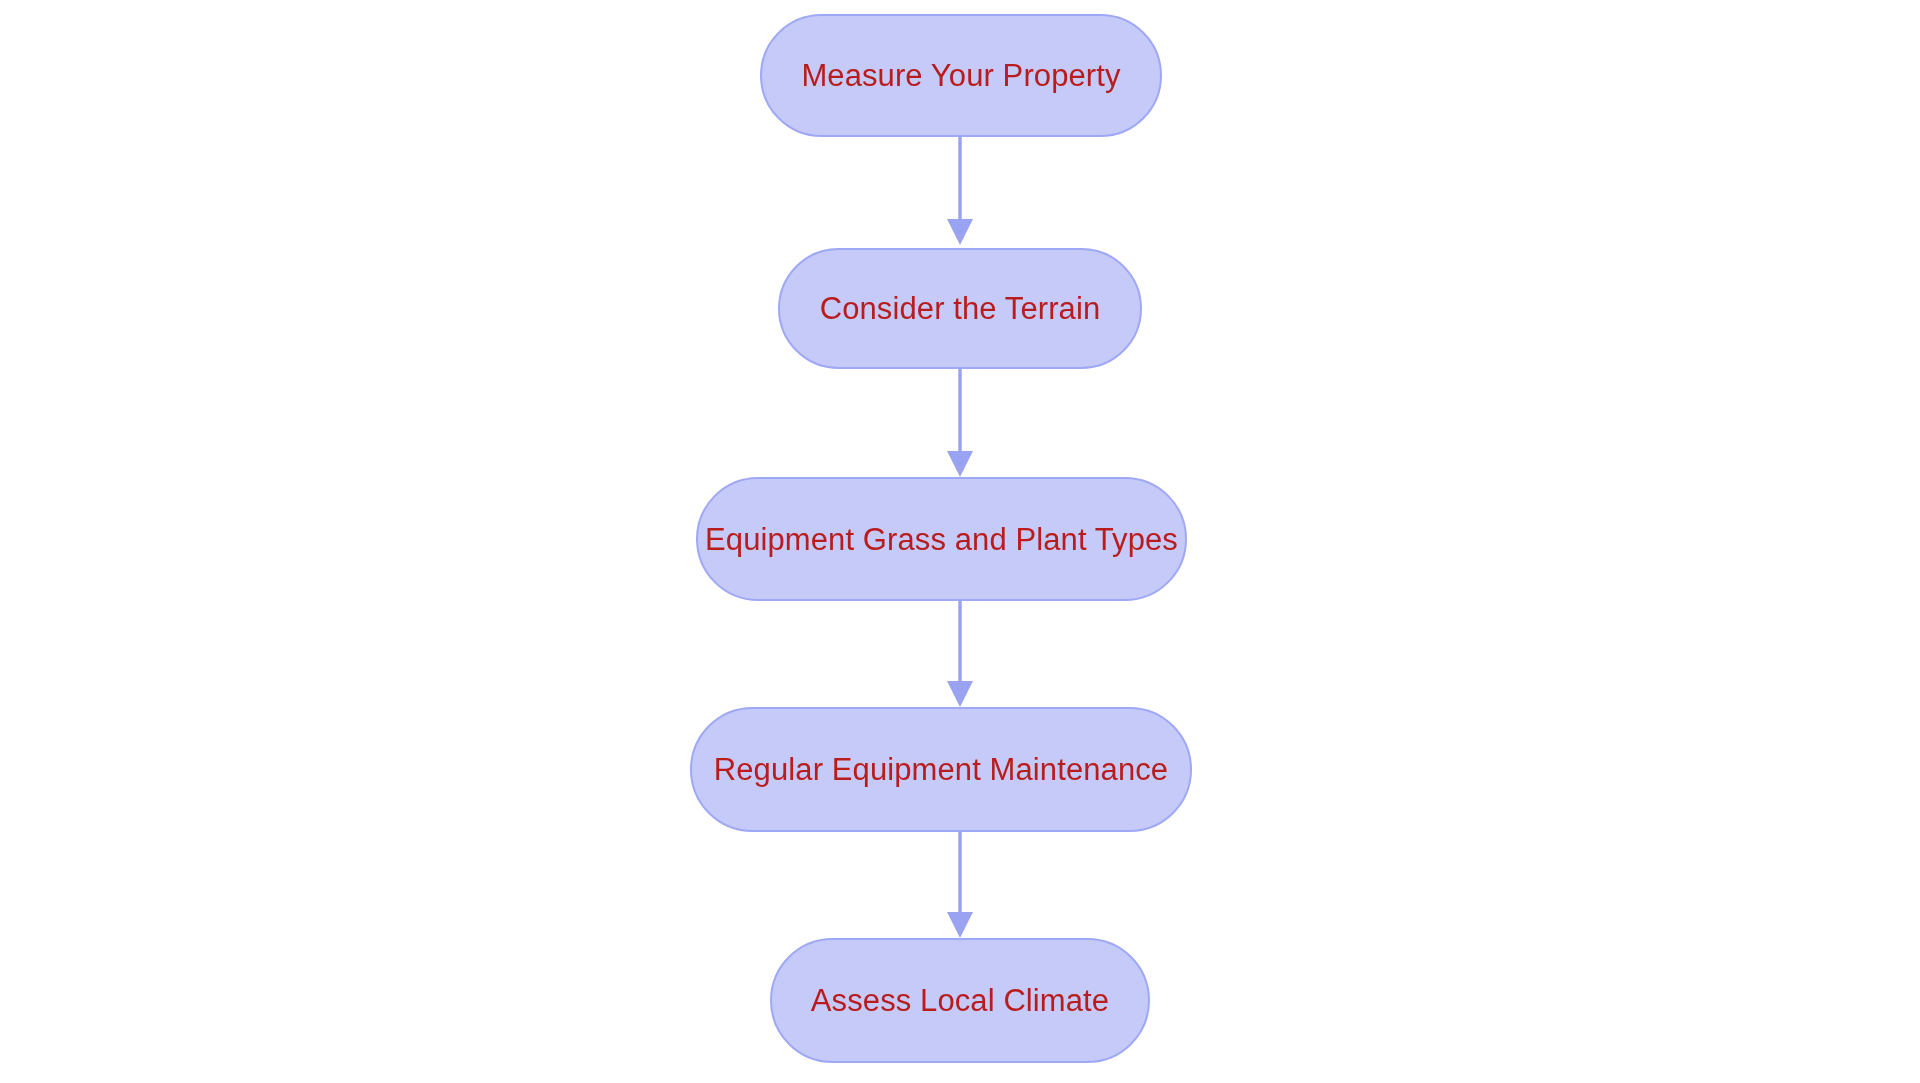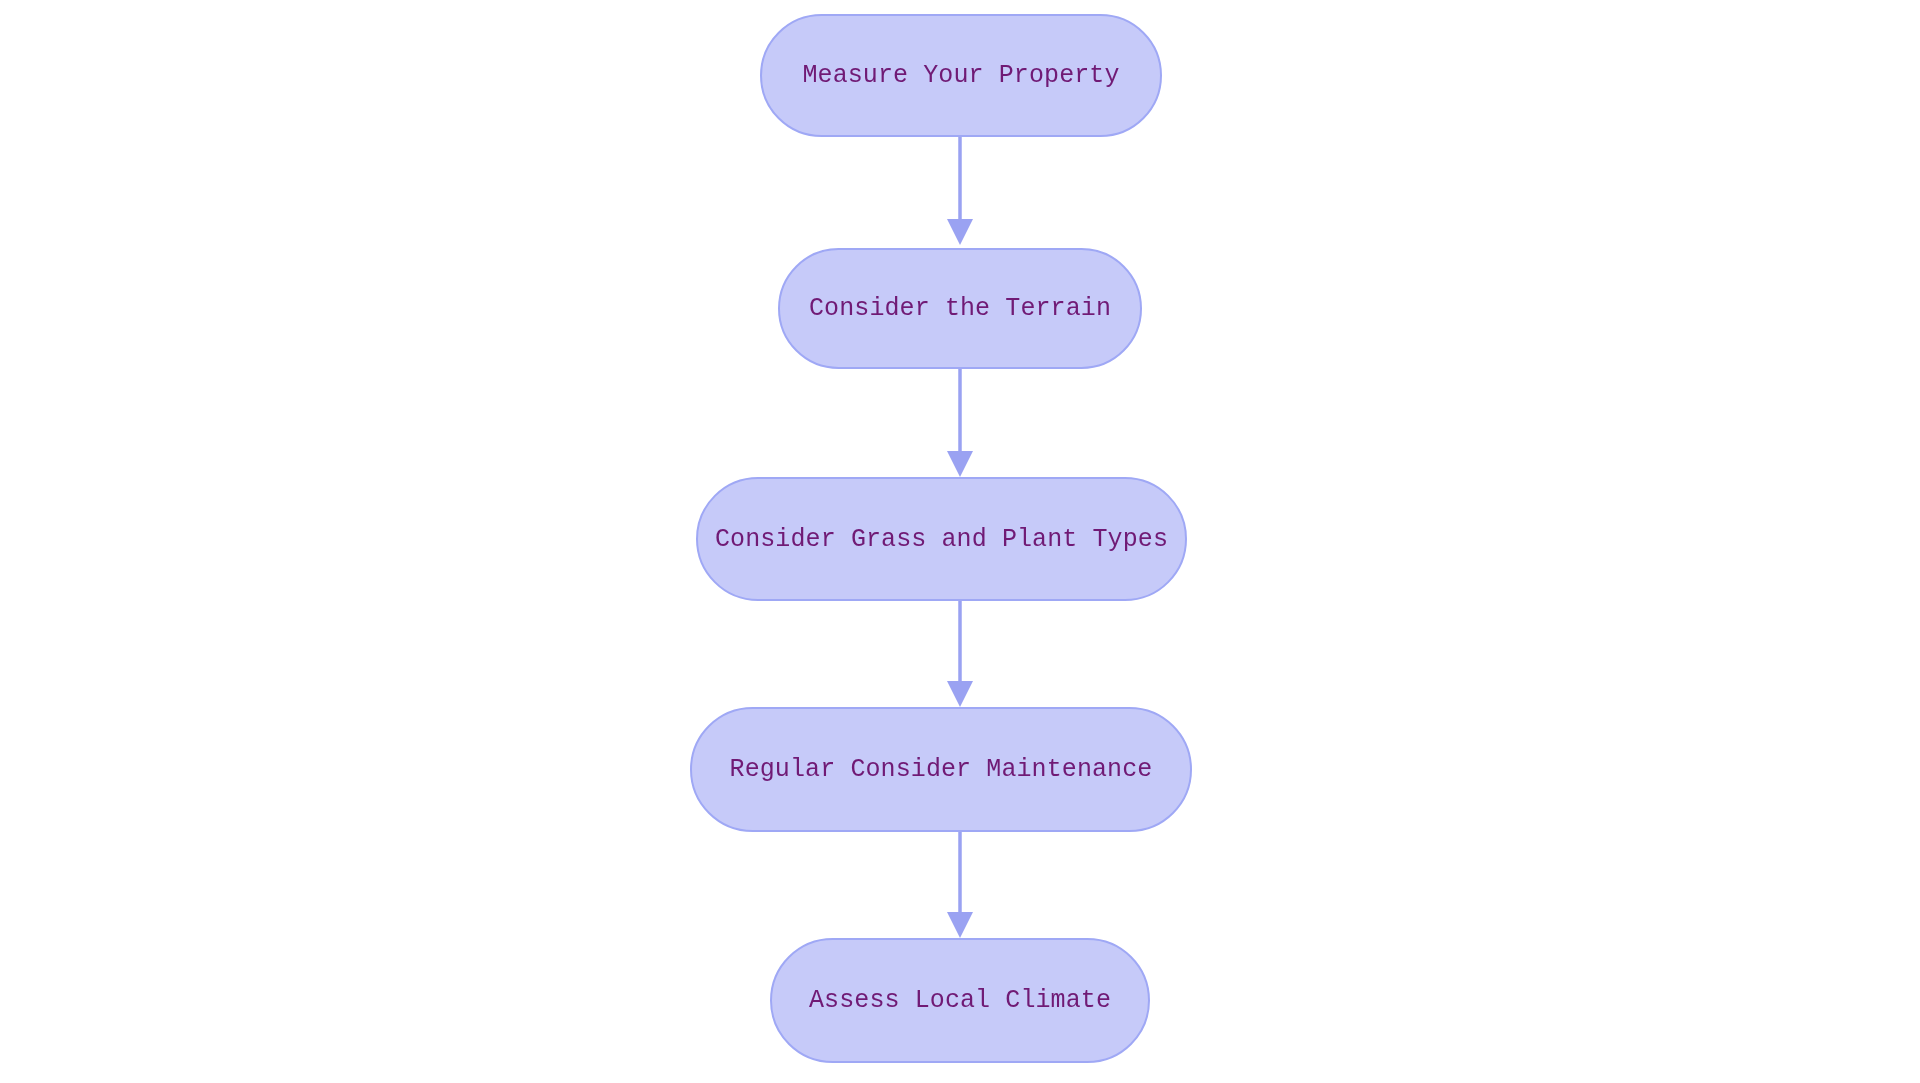--- a/index.html
+++ b/index.html
@@ -36,25 +36,24 @@
     font-size: 31px;
     font-weight: 400;
     letter-spacing: 0.1px;
     line-height: 1;
     white-space: nowrap;
     user-select: none;
   }
 
   .node-label {
     display: block;
-    color: #701a75;
-    font-size: 25px;
+    color: #b91c1c;
+    font-size: 31px;
     line-height: 1;
     white-space: nowrap;
-    font-family: Liberation Mono, monospace;
   }
 
   
   .node-1 { left: 760px;  top: 14px;   width: 402px; height: 123px; }
   .node-2 { left: 778px;  top: 248px;  width: 364px; height: 121px; }
   .node-3 { left: 696px;  top: 477px;  width: 491px; height: 124px; }
   .node-4 { left: 690px;  top: 707px;  width: 502px; height: 125px; }
   .node-5 { left: 770px;  top: 938px;  width: 380px; height: 125px; }
 
   
@@ -105,24 +104,24 @@
 
   <div class="flow-node node-1">
     <span class="node-label">Measure Your Property</span>
   </div>
 
   <div class="flow-node node-2">
     <span class="node-label">Consider the Terrain</span>
   </div>
 
   <div class="flow-node node-3">
-    <span class="node-label">Consider Grass and Plant Types</span>
+    <span class="node-label">Equipment Grass and Plant Types</span>
   </div>
 
   <div class="flow-node node-4">
-    <span class="node-label">Regular Consider Maintenance</span>
+    <span class="node-label">Regular Equipment Maintenance</span>
   </div>
 
   <div class="flow-node node-5">
     <span class="node-label">Assess Local Climate</span>
   </div>
 
 </div>
 
 </body></html>

